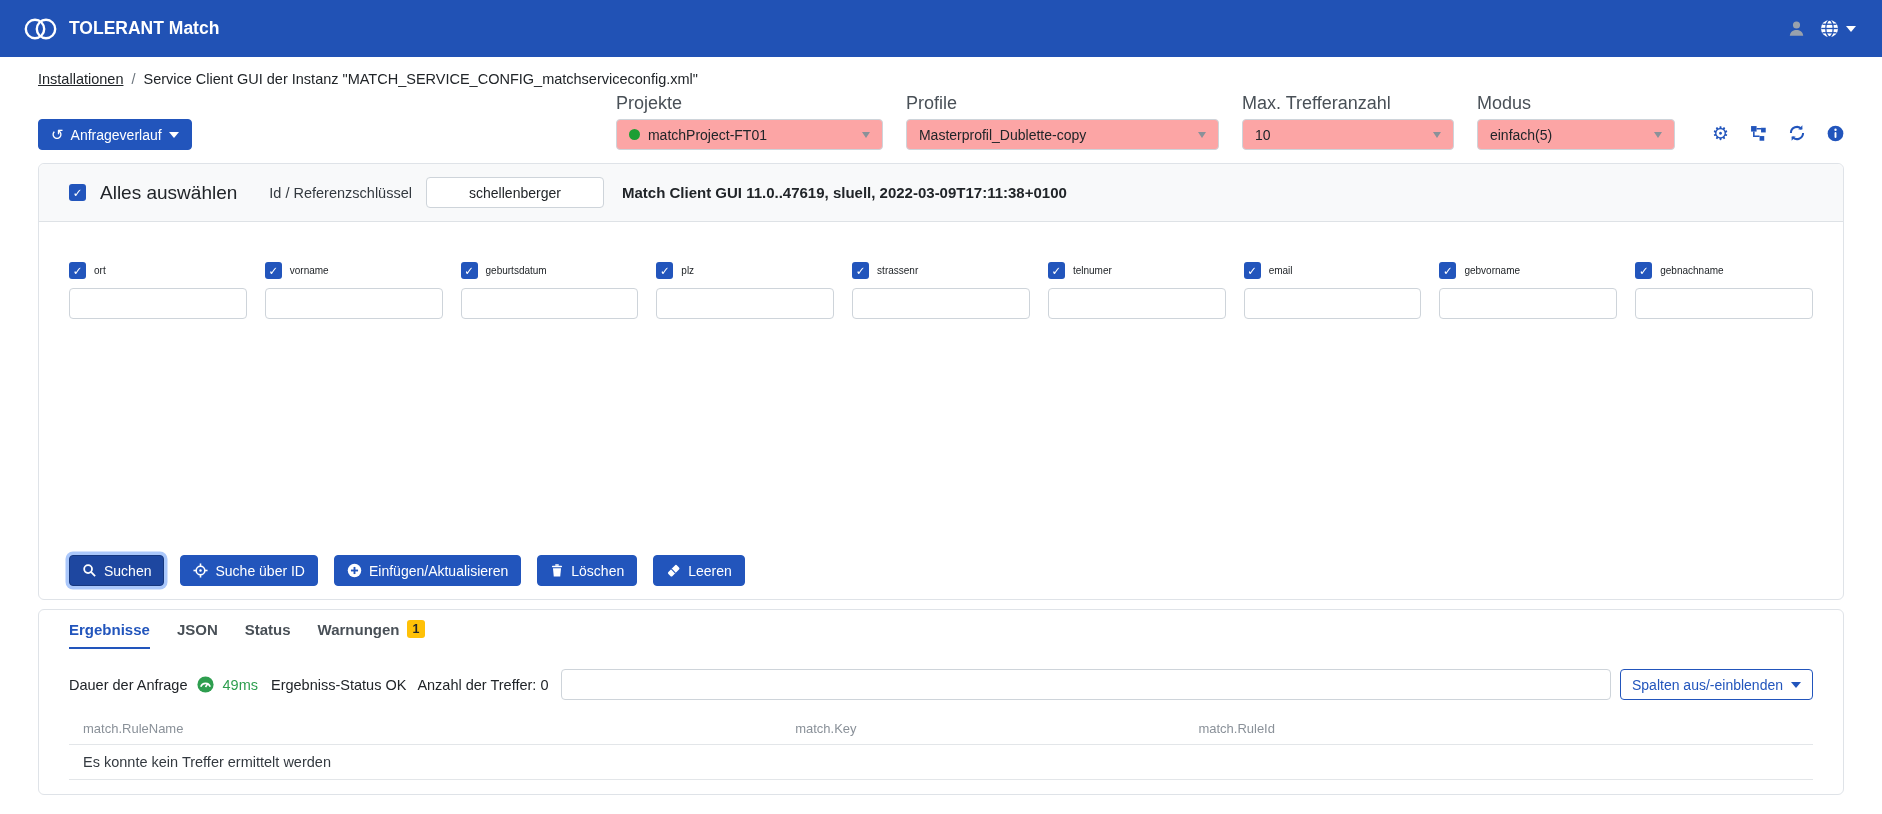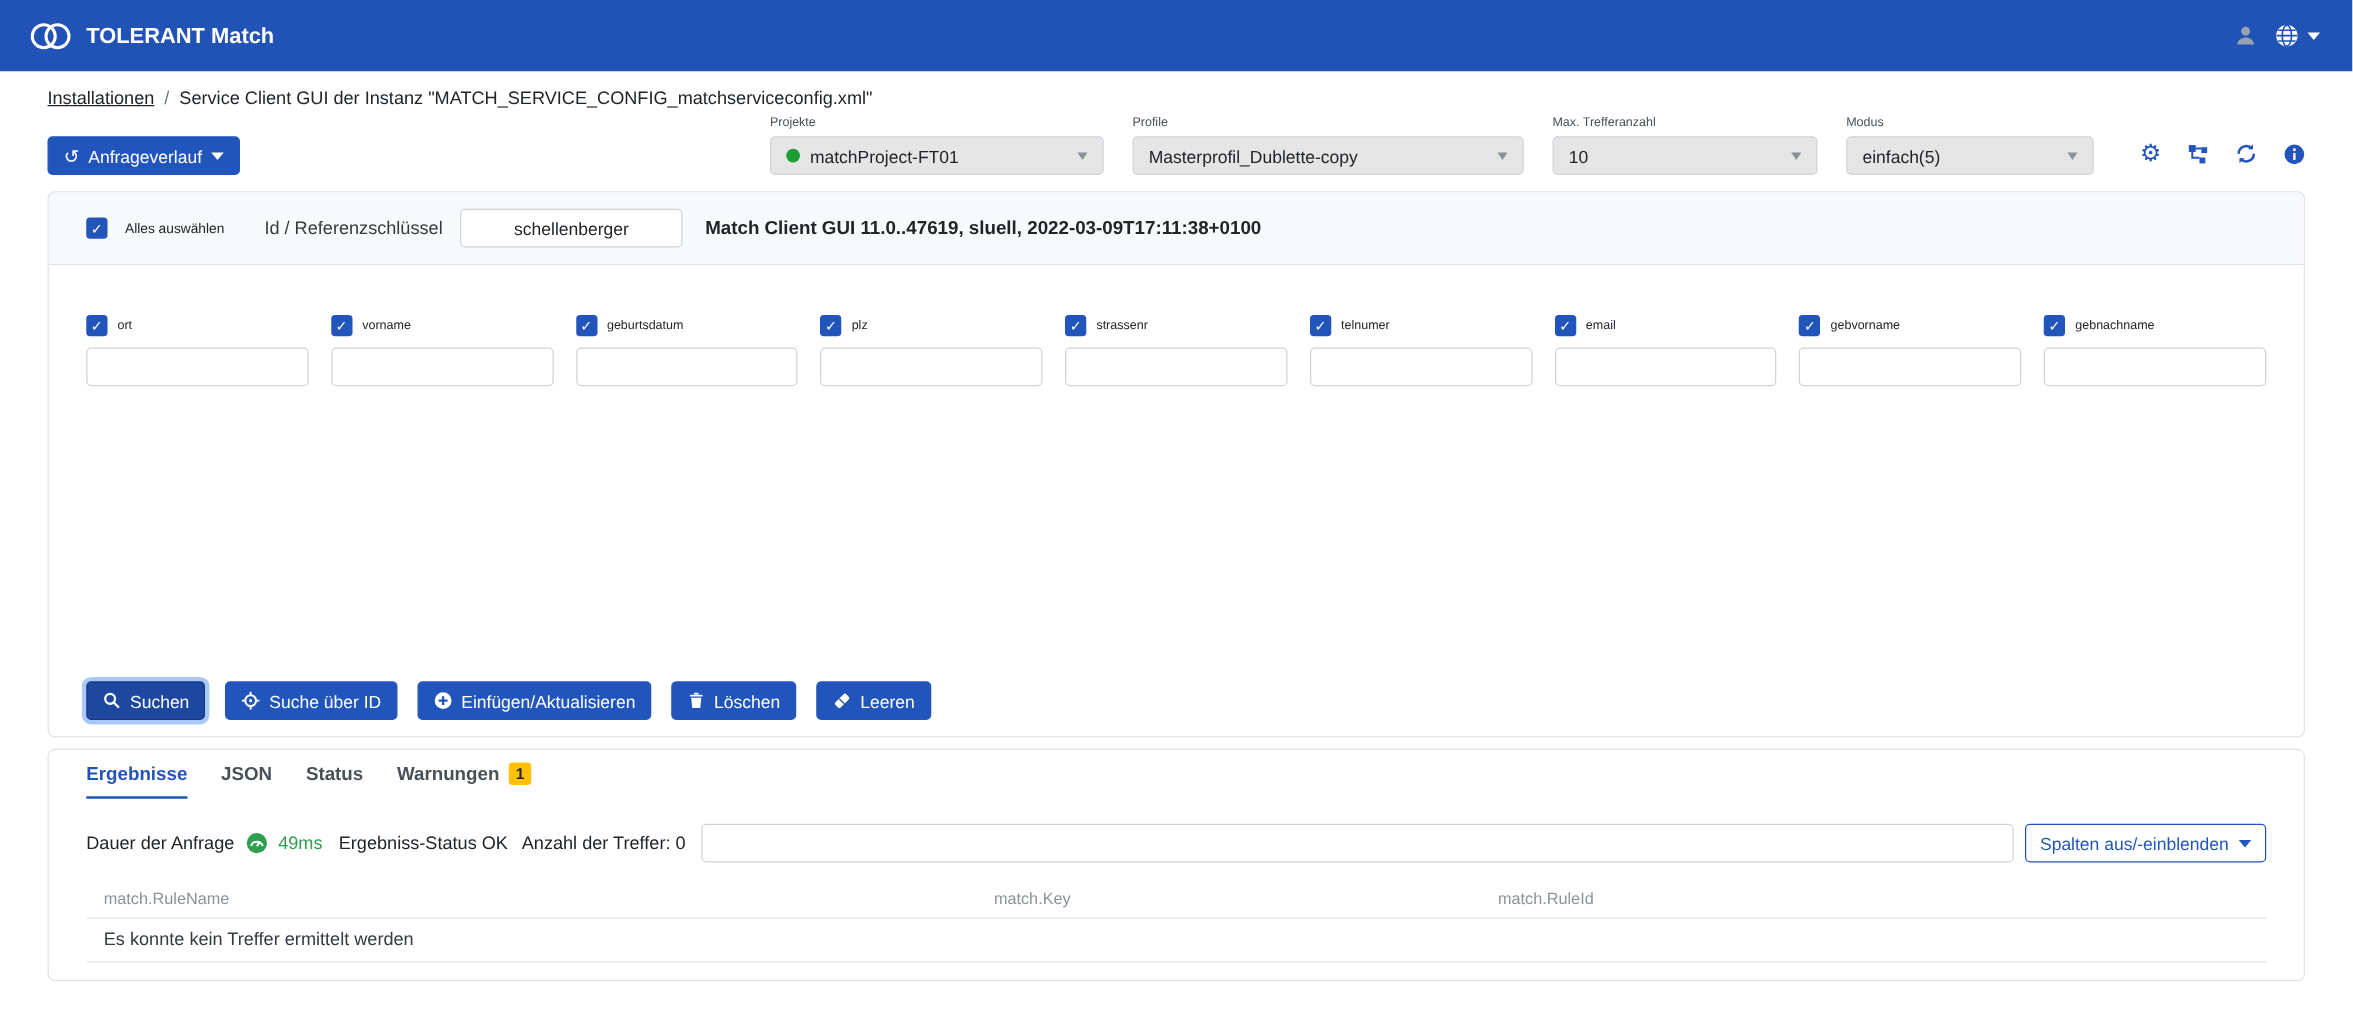--- a/index.html
+++ b/index.html
@@ -22,37 +22,37 @@
   .breadcrumb a { color:#212529; text-decoration:underline; cursor:pointer; }
   .breadcrumb .sep { color:#6c757d; }
 
   
   .controls { margin:2px 38px 13px; display:flex; align-items:flex-end; gap:23px; }
   .btn { background:#2255bc; color:#fff; border:1px solid #2255bc; border-radius:4px;
          font-size:14px; padding:5px 12px; display:inline-flex; align-items:center; gap:7px;
          cursor:pointer; white-space:nowrap; height:31px; font-family:inherit; }
   .spacer { flex:1; }
   .sel-group { display:flex; flex-direction:column; }
-  .sel-group label { font-size:10px; color:#495057; margin-bottom:5px; }
-  .selectbox { height:31px; border:1px solid #ced4da; border-radius:4px; background:#e5e5e5;
+  .sel-group label { font-size:18px; color:#495057; margin-bottom:5px; }
+  .selectbox { height:31px; border:1px solid #ced4da; border-radius:4px; background:#fca5a5;
                display:flex; align-items:center; padding:0 12px; font-size:14px; gap:8px; cursor:pointer; }
   .selectbox .val { flex:1; }
   .dot { width:11px; height:11px; border-radius:50%; background:#1d9e33; display:inline-block; }
   .icon-cluster { display:flex; align-items:center; gap:21px; margin:0 0 8px 14px; }
   .icon-cluster .ic { cursor:pointer; display:inline-flex; }
   .gear-glyph { color:#2255bc; font-size:19px; line-height:17px; }
 
   
   .card { margin:0 38px; border:1px solid #dfe3e8; border-radius:6px; background:#fff; }
   .card-head { background:#f8f9fa; border-bottom:1px solid #dee2e6; border-radius:6px 6px 0 0;
                padding:13px 30px; display:flex; align-items:center; gap:14px; }
   .cb { width:17px; height:17px; background:#2255bc; border-radius:3px; display:inline-flex;
         align-items:center; justify-content:center; color:#fff; font-size:11.5px; flex:0 0 auto; cursor:pointer; }
   .cb::after { content:"✓"; font-family:"DejaVu Sans",sans-serif; font-weight:bold; }
-  .head-label { font-size:11px; }
+  .head-label { font-size:19px; }
   .ref-label { margin-left:18px; font-size:14.5px; color:#343a40; }
   .text-input { height:31px; border:1px solid #ced4da; border-radius:4px; font-size:14px;
                 padding:0 9px; font-family:inherit; color:#212529; outline:none; }
   .client-info { font-weight:bold; font-size:15px; margin-left:4px; }
 
   .card-body { height:377px; display:flex; flex-direction:column; padding:40px 30px 13px; }
   .fields { display:grid; grid-template-columns:repeat(9,1fr); column-gap:18px; }
   .field { display:flex; flex-direction:column; }
   .field .frow { display:flex; align-items:center; gap:8px; font-size:10px; }
   .field .text-input { margin-top:9px; width:100%; }

